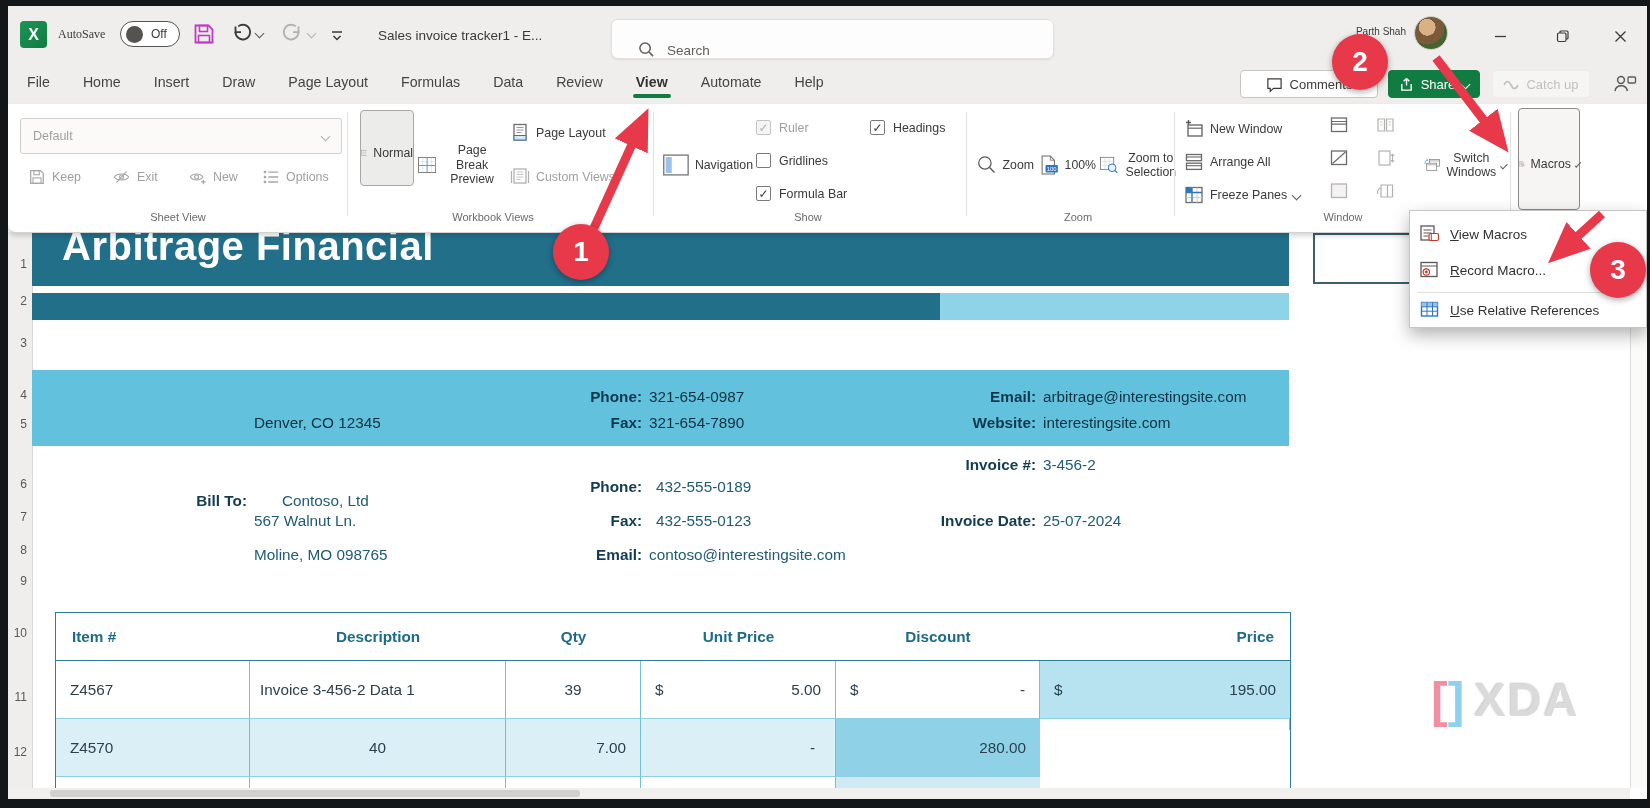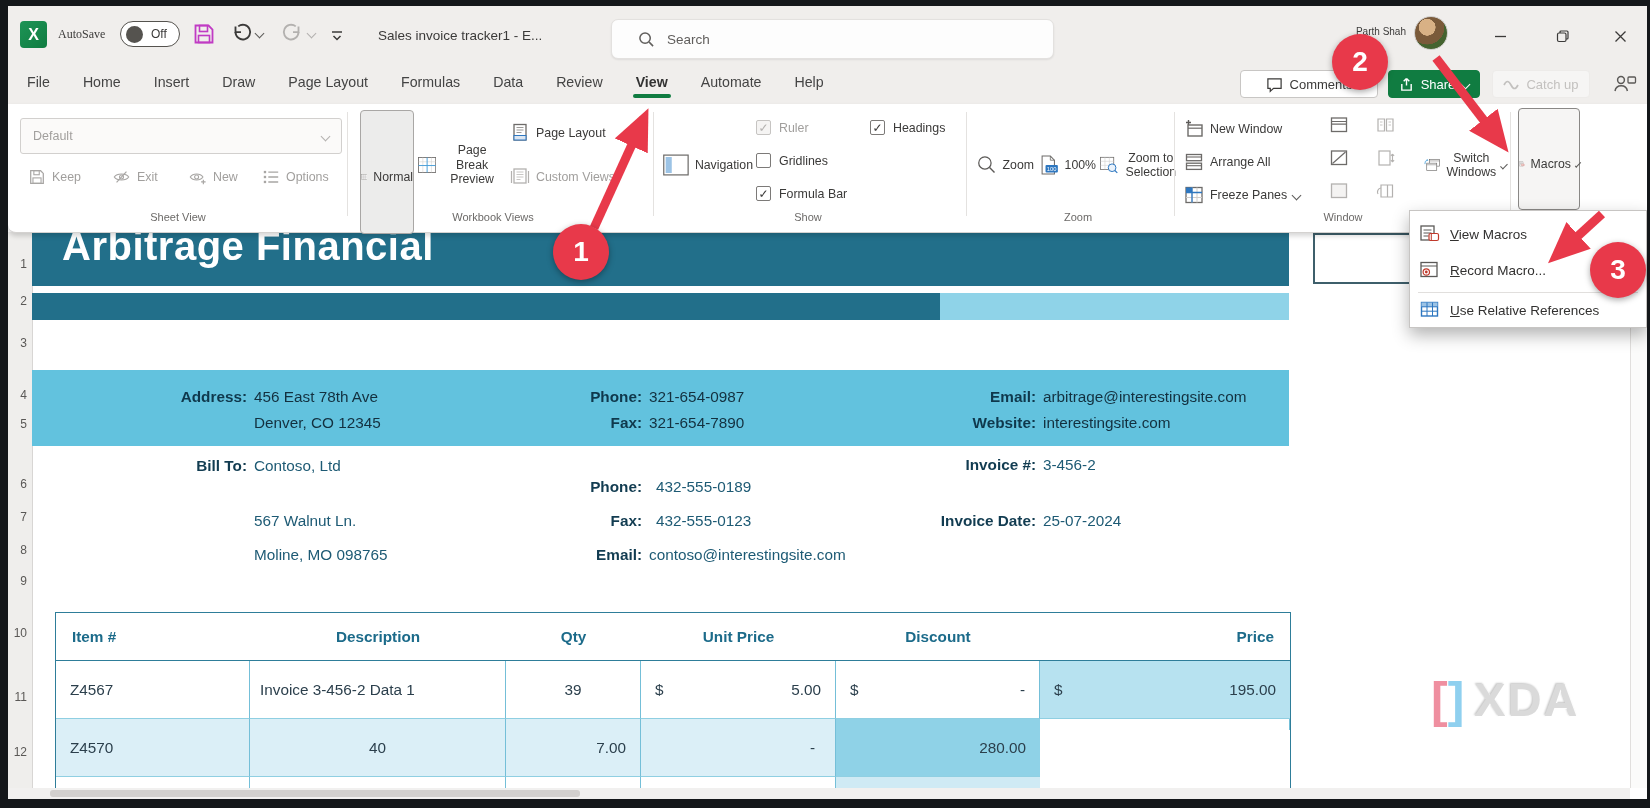--- a/index.html
+++ b/index.html
@@ -16,21 +16,21 @@
   .toggle{width:60px;height:26px;border:1px solid #55534f;border-radius:14px;background:#fff;
     display:flex;align-items:center;padding:0 5px;box-sizing:border-box;}
   .knob{width:17px;height:17px;border-radius:50%;background:#55534f;}
   .toggle-lbl{font-size:12px;color:#3b3a39;margin-left:8px;}
   .chv{width:6px;height:6px;border-right:1.4px solid #5c5b59;border-bottom:1.4px solid #5c5b59;
     display:inline-block;transform:rotate(45deg);}
   .chv.gray{border-color:#b3b1af;}
   .chv.white{border-color:#fff;}
   .search{position:absolute;left:611px;top:13px;width:443px;height:40px;background:#fdfdfd;
     border:1px solid #e3e1df;border-radius:7px;box-shadow:0 1px 2px rgba(0,0,0,.08);
-    display:flex;align-items:center;padding-left:26px;box-sizing:border-box;gap:12px;}
+    display:flex;align-items:flex-end;padding-left:26px;box-sizing:border-box;gap:12px;}
   .search-txt{font-size:13.5px;color:#605e5c;}
   .user-name{font-size:10px;color:#3b3a39;text-align:right;}
   .avatar{width:32px;height:32px;border-radius:50%;
     background:radial-gradient(circle at 38% 32%,#d8b185 0 28%,#7a5a3a 29% 58%,#44632f 59% 100%);
     border:1px solid #cfcdcb;}
   .wbtn{width:32px;height:28px;display:flex;align-items:center;justify-content:center;color:#3b3a39;}
   
   .tabrow{position:absolute;left:0;top:64px;width:1650px;height:40px;}
   .tabs{position:absolute;left:26px;top:0;display:flex;gap:31px;height:40px;align-items:center;}
   .tab{font-size:14.2px;color:#444;padding:2px 1px 6px;position:relative;white-space:nowrap;}
@@ -147,24 +147,20 @@
 
     <div class="band" style="left:32px;top:114px;width:1257px;height:68px;background:#226f8a;"></div>
     <div class="company">Arbitrage Financial</div>
 
     <div class="band" style="left:32px;top:189px;width:908px;height:27px;background:#226f8a;"></div>
     <div class="band" style="left:940px;top:189px;width:349px;height:27px;background:#8fd3e8;"></div>
 
     <div class="invoice-for">Invoice for: Project 2</div>
 
     <div class="band" style="left:32px;top:266px;width:1257px;height:76px;background:#62c2de;"></div>
-    <div class="iline band-ink" style="left:64px;top:280px;">
-      <span class="lbl" style="width:183px">Address:</span>
-      <span class="val">456 East 78th Ave</span>
-    </div>
     <div class="iline band-ink" style="left:64px;top:306px;">
       <span class="lbl" style="width:183px"></span>
       <span class="val">Denver, CO 12345</span>
     </div>
     <div class="iline band-ink" style="left:452px;top:280px;">
       <span class="lbl" style="width:190px">Phone:</span>
       <span class="val">321-654-0987</span>
     </div>
     <div class="iline band-ink" style="left:452px;top:306px;">
       <span class="lbl" style="width:190px">Fax:</span>
@@ -172,21 +168,21 @@
     </div>
     <div class="iline band-ink" style="left:802px;top:280px;">
       <span class="lbl" style="width:234px">Email:</span>
       <span class="val">arbitrage@interestingsite.com</span>
     </div>
     <div class="iline band-ink" style="left:802px;top:306px;">
       <span class="lbl" style="width:234px">Website:</span>
       <span class="val">interestingsite.com</span>
     </div>
 
-    <div class="iline page-ink" style="left:64px;top:349px;">
+    <div class="iline page-ink" style="left:64px;top:384px;gap:28px;">
       <span class="lbl" style="width:183px">Bill To:</span>
       <span class="val">Contoso, Ltd</span>
     </div>
     <div class="iline page-ink" style="left:64px;top:404px;">
       <span class="lbl" style="width:183px"></span>
       <span class="val">567 Walnut Ln.</span>
     </div>
     <div class="iline page-ink" style="left:64px;top:438px;">
       <span class="lbl" style="width:183px"></span>
       <span class="val">Moline, MO 098765</span>
@@ -414,21 +410,21 @@
           <rect x="2" y="3.2" width="2.6" height="2.6" fill="#a8a6a4"></rect>
           <rect x="2" y="8.7" width="2.6" height="2.6" fill="#a8a6a4"></rect>
           <rect x="2" y="14.2" width="2.6" height="2.6" fill="#a8a6a4"></rect>
           <path d="M7 4.5 h11 M7 10 h11 M7 15.5 h11" stroke="#a8a6a4" stroke-width="1.5"></path>
         </svg>
       <span>Options</span>
     </div>
     <div class="glabel" style="left:90px;width:160px;">Sheet View</div>
     <div class="vsep" style="left:339px;"></div>
 
-    <div class="bb sel" style="left:352px;top:6px;width:54px;height:124px;">
+    <div class="bb sel" style="left:352px;top:6px;width:54px;height:76px;">
       <svg width="34" height="30" viewBox="0 0 34 30">
           <rect x="1" y="1" width="32" height="28" fill="#fff" stroke="#6d6b69" stroke-width="1.6"></rect>
           <path d="M1 10.3 H33 M1 19.6 H33 M11.7 1 V29 M22.3 1 V29" stroke="#6d6b69" stroke-width="1.2" fill="none"></path>
         </svg>
       <span>Normal</span>
     </div>
     <div class="bb" style="left:410px;top:6px;width:84px;height:100px;">
       <svg width="34" height="30" viewBox="0 0 34 30">
           <rect x="1" y="1" width="32" height="28" fill="#fff" stroke="#6d6b69" stroke-width="1.6"></rect>
           <path d="M1 9 H33 M9 1 V29 M25 1 V29" stroke="#d0cecb" stroke-width="1" fill="none"></path>

